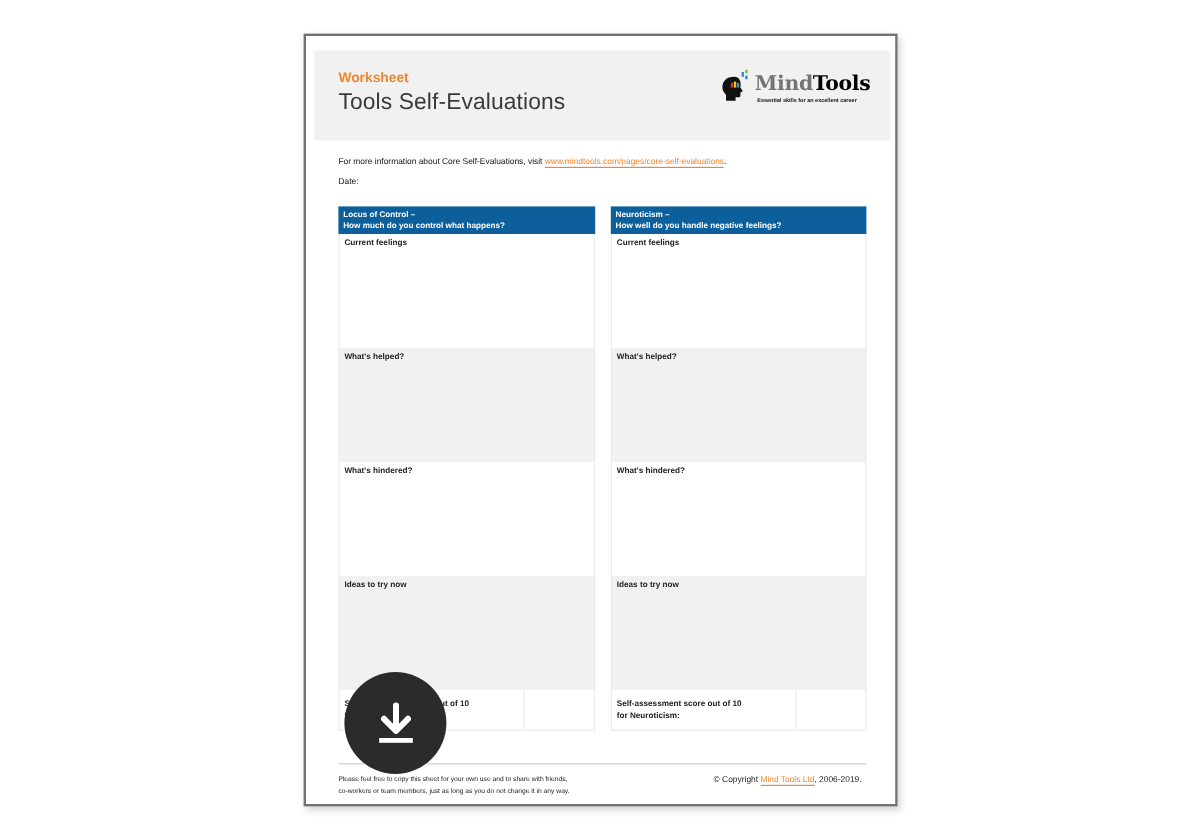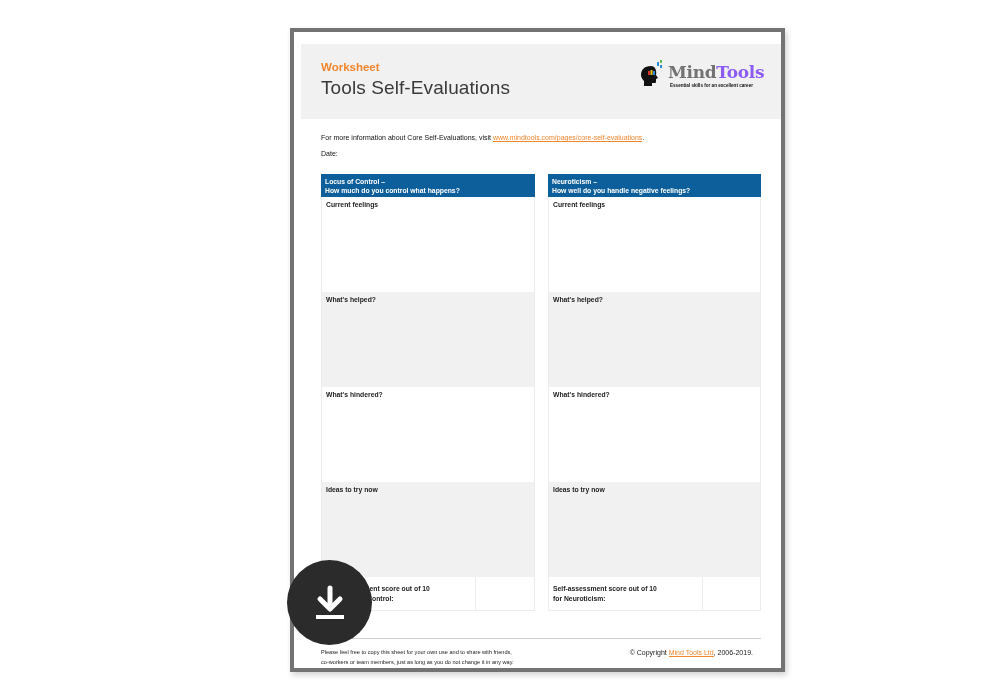--- a/index.html
+++ b/index.html
@@ -1,41 +1,40 @@
 <!DOCTYPE html>
 <html><head>
   <meta charset="utf-8">
   <style>
     * { box-sizing: border-box; margin: 0; padding: 0; }
     html, body { width: 1000px; height: 700px; background: #ffffff; overflow: hidden; }
     body { position: relative; font-family: "Liberation Sans", sans-serif; color: #222; }
 
     .page {
       position: absolute; left: 253px; top: 28px; width: 495px; height: 644px;
-      background: #fff; border: 4px solid #737373;
+      background: #fff; border: 2px solid #737373;
       box-shadow: 2px 3px 6px rgba(0,0,0,0.18);
-      margin-left: 37px;
     }
     .header-band {
       position: absolute; left: 7px; top: 12px; width: 480px; height: 75px;
       background: #f1f1f1;
     }
     .kicker {
       position: absolute; left: 20px; top: 17px; font-size: 11.5px; font-weight: bold;
       color: #f0862d;
     }
     .title {
       position: absolute; left: 20px; top: 33px; font-size: 19px; color: #3a3a3a;
       letter-spacing: 0.1px;
     }
     .logo { position: absolute; right: 19px; top: 16px; width: 122px; height: 32px; }
     .logo-head { position: absolute; left: 0; top: 0; width: 24px; height: 28px; }
     .logo-word { position: absolute; left: 28px; top: 2px; font-size: 17px; font-weight: bold; letter-spacing: -0.3px; font-family: "DejaVu Serif", serif; }
     .logo-word .mind { color: #737373; }
-    .logo-word .tools { color: #8b5cf6; }
+    .logo-word .tools { color: #000000; }
     .logo-tag { position: absolute; left: 30px; top: 23px; font-size: 4.6px; color: #111; white-space: nowrap; font-weight: bold; }
 
     .info {
       position: absolute; left: 27px; top: 102px; font-size: 7px; color: #111; white-space: nowrap;
     }
     .info a { color: #f0862d; text-decoration: none; border-bottom: 1px solid #f0862d; }
     .date-label { position: absolute; left: 27px; top: 118px; font-size: 7px; color: #111; }
 
     .col { position: absolute; top: 142px; width: 214px; }
     .col.left { left: 27px; }

